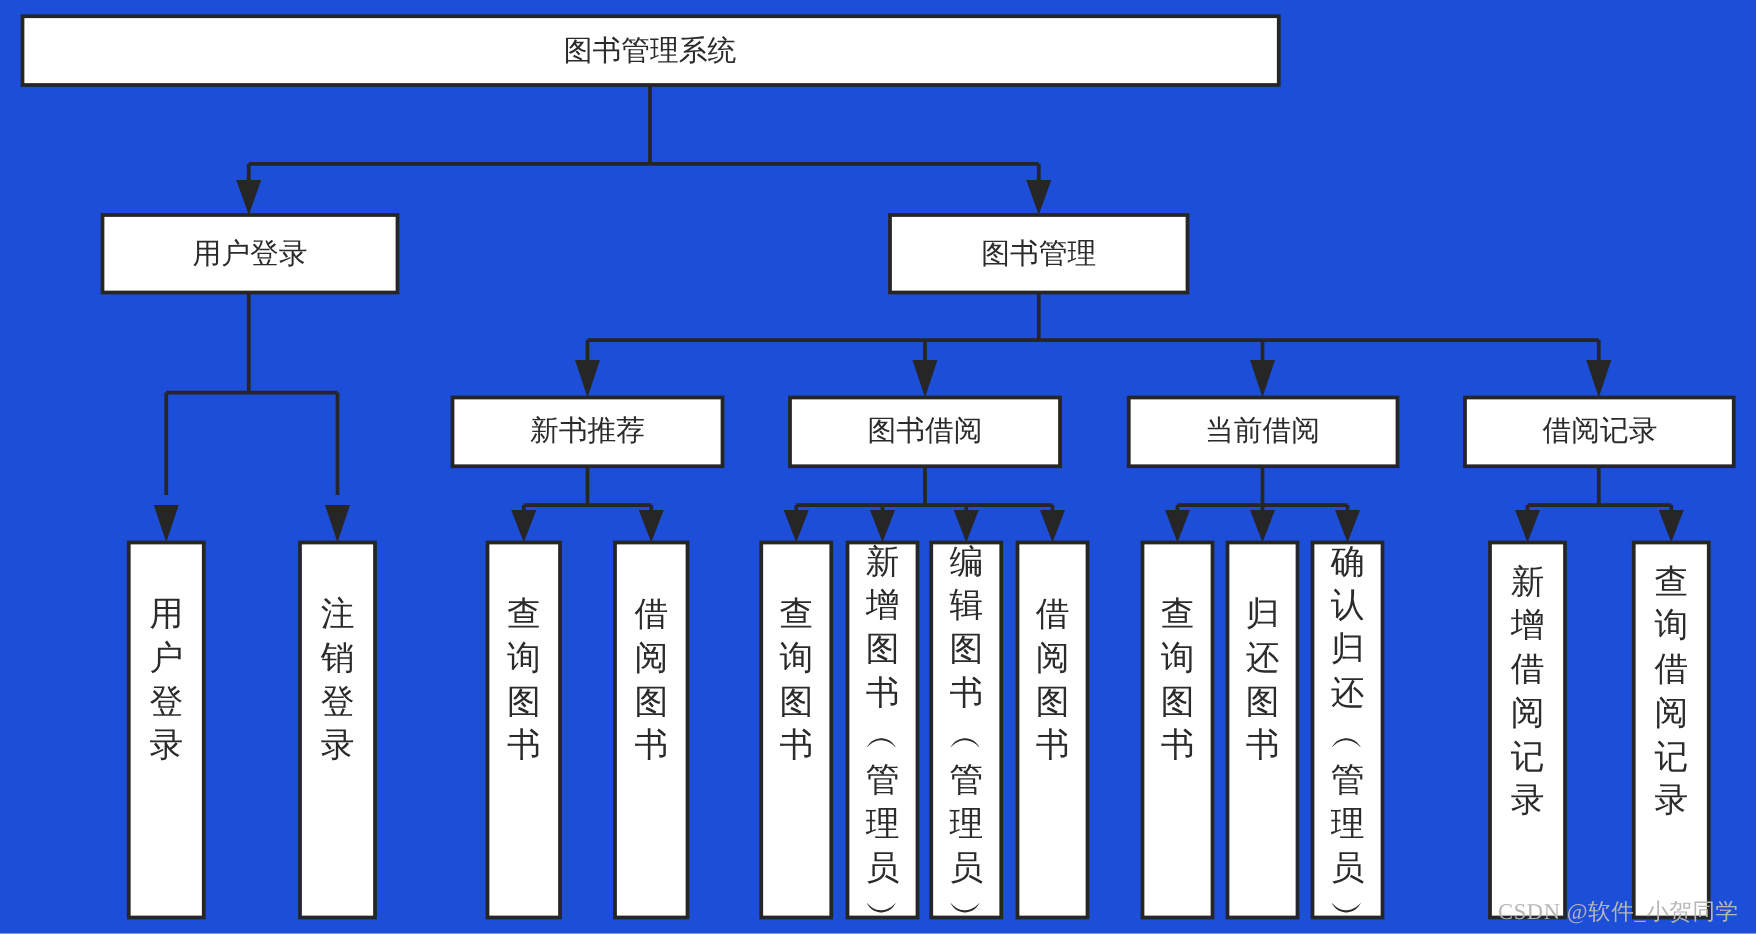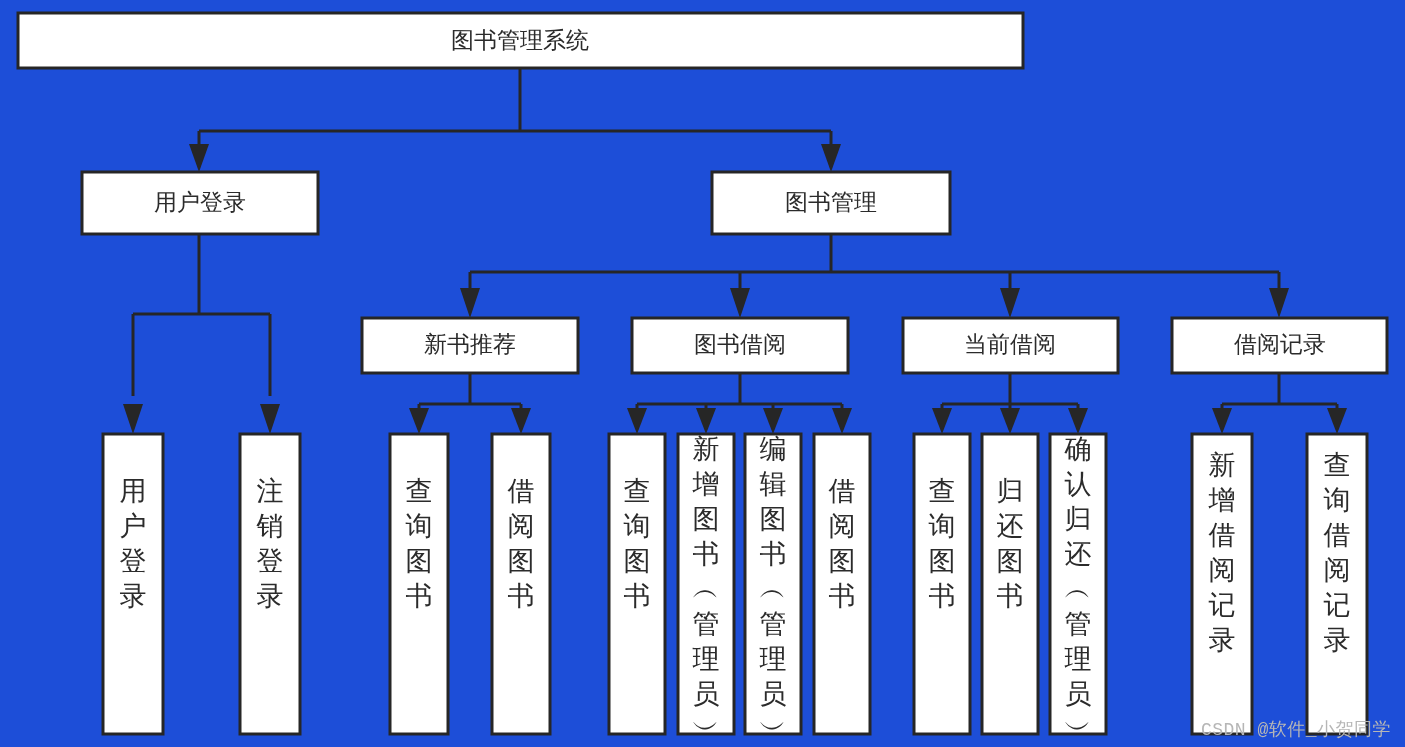--- a/index.html
+++ b/index.html
@@ -49,21 +49,21 @@
   .node-label-v {
     font-family: "Liberation Sans", "DejaVu Sans", sans-serif;
     font-size: 27px;
     fill: #2b2b2b;
     text-anchor: middle;
   }
   .watermark {
     position: absolute;
     right: 14px;
     bottom: 6px;
-    font-family: Liberation Mono, monospace;
+    font-family: Liberation Serif, serif;
     font-size: 18px;
     color: #b6b6b6;
     letter-spacing: 0.5px;
     white-space: nowrap;
     pointer-events: none;
   }
 </style>
 </head>
 <body>
 

